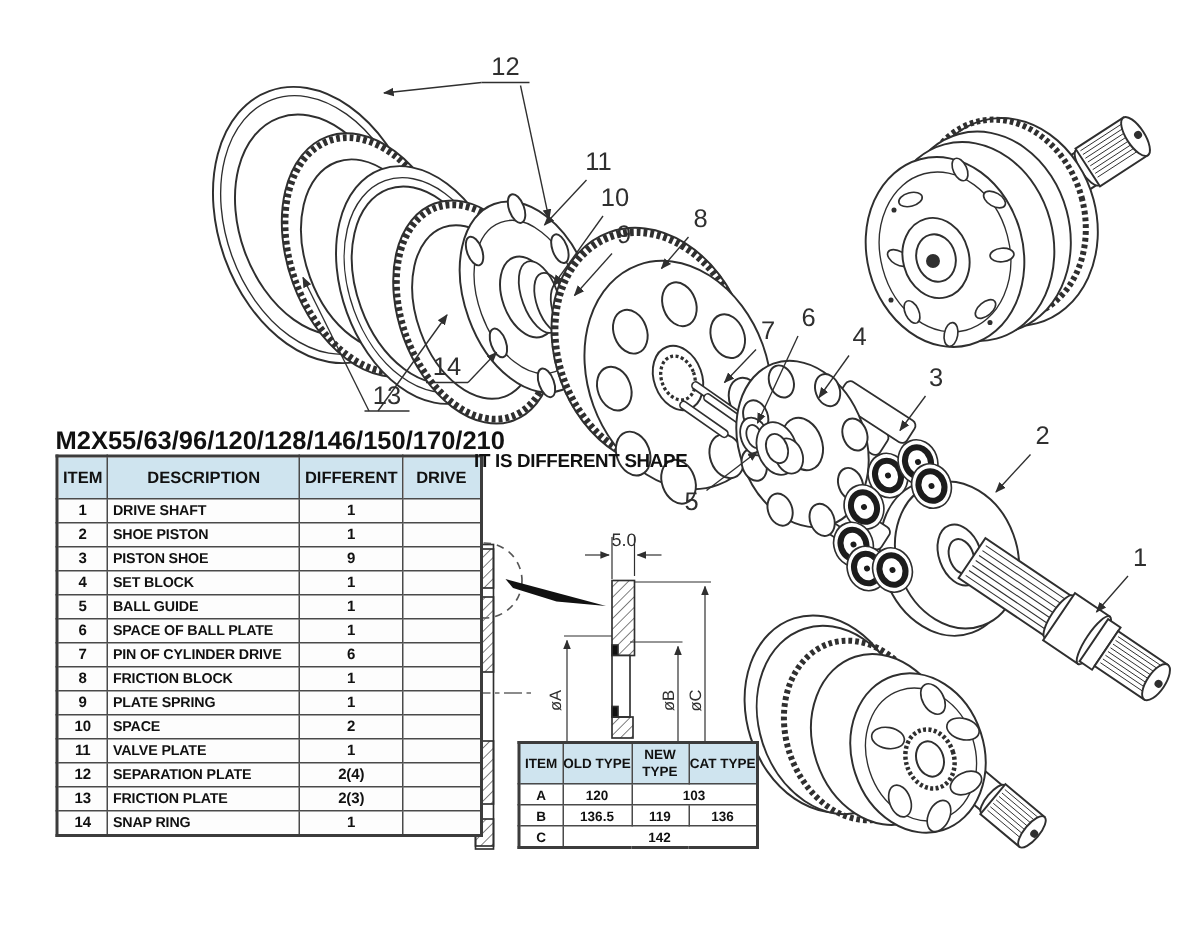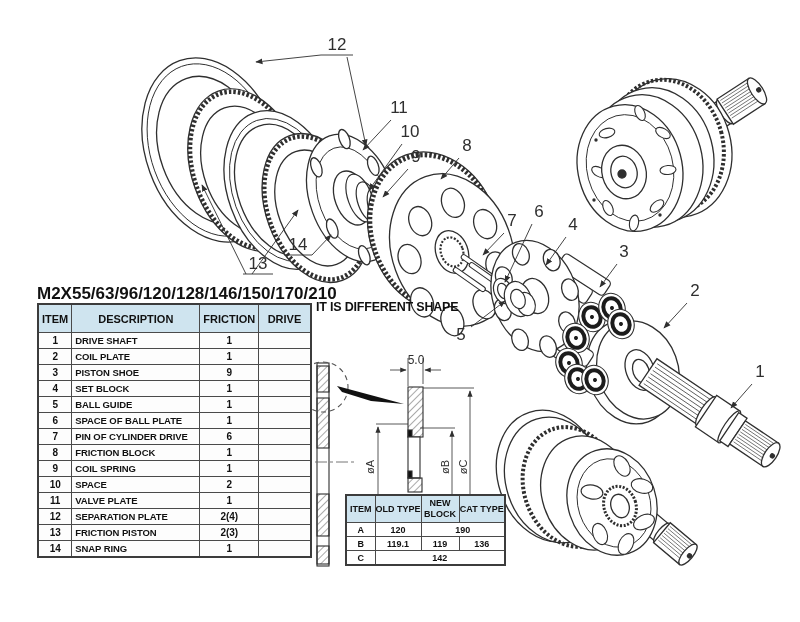--- a/index.html
+++ b/index.html
@@ -385,32 +385,32 @@
     <colgroup>
         <col style="width:30px">
         <col style="width:128px">
         <col style="width:43px">
         <col style="width:52px">
       </colgroup>
     <tbody>
         <tr>
       <th>ITEM</th>
       <th>DESCRIPTION</th>
-      <th>FRICTION</th>
+      <th>DIFFERENT</th>
       <th>DRIVE</th>
     </tr>
     <tr>
           <td class="c">1</td>
           <td>DRIVE  SHAFT</td>
           <td class="c">1</td>
           <td></td>
         </tr>
     <tr>
           <td class="c">2</td>
-          <td>COIL  PLATE</td>
+          <td>SHOE  PISTON</td>
           <td class="c">1</td>
           <td></td>
         </tr>
     <tr>
           <td class="c">3</td>
           <td>PISTON  SHOE</td>
           <td class="c">9</td>
           <td></td>
         </tr>
     <tr>
@@ -438,21 +438,21 @@
           <td></td>
         </tr>
     <tr>
           <td class="c">8</td>
           <td>FRICTION BLOCK</td>
           <td class="c">1</td>
           <td></td>
         </tr>
     <tr>
           <td class="c">9</td>
-          <td>COIL SPRING</td>
+          <td>PLATE SPRING</td>
           <td class="c">1</td>
           <td></td>
         </tr>
     <tr>
           <td class="c">10</td>
           <td>SPACE</td>
           <td class="c">2</td>
           <td></td>
         </tr>
     <tr>
@@ -462,21 +462,21 @@
           <td></td>
         </tr>
     <tr>
           <td class="c">12</td>
           <td>SEPARATION  PLATE</td>
           <td class="c">2(4)</td>
           <td></td>
         </tr>
     <tr>
           <td class="c">13</td>
-          <td>FRICTION  PISTON</td>
+          <td>FRICTION  PLATE</td>
           <td class="c">2(3)</td>
           <td></td>
         </tr>
     <tr>
           <td class="c">14</td>
           <td>SNAP RING</td>
           <td class="c">1</td>
           <td></td>
         </tr>
   </tbody>
@@ -490,31 +490,31 @@
     <colgroup>
         <col style="width:29px">
         <col style="width:46px">
         <col style="width:38px">
         <col style="width:46px">
       </colgroup>
     <tbody>
         <tr>
       <th>ITEM</th>
       <th>OLD TYPE</th>
-      <th>NEW BLOCK</th>
+      <th>NEW TYPE</th>
       <th>CAT TYPE</th>
     </tr>
     <tr>
       <td>A</td>
       <td>120</td>
-      <td colspan="2">190</td>
+      <td colspan="2">103</td>
     </tr>
     <tr>
       <td>B</td>
-      <td>119.1</td>
+      <td>136.5</td>
       <td>119</td>
       <td>136</td>
     </tr>
     <tr>
       <td>C</td>
       <td colspan="3">142</td>
     </tr>
   </tbody>
     </table>
 

